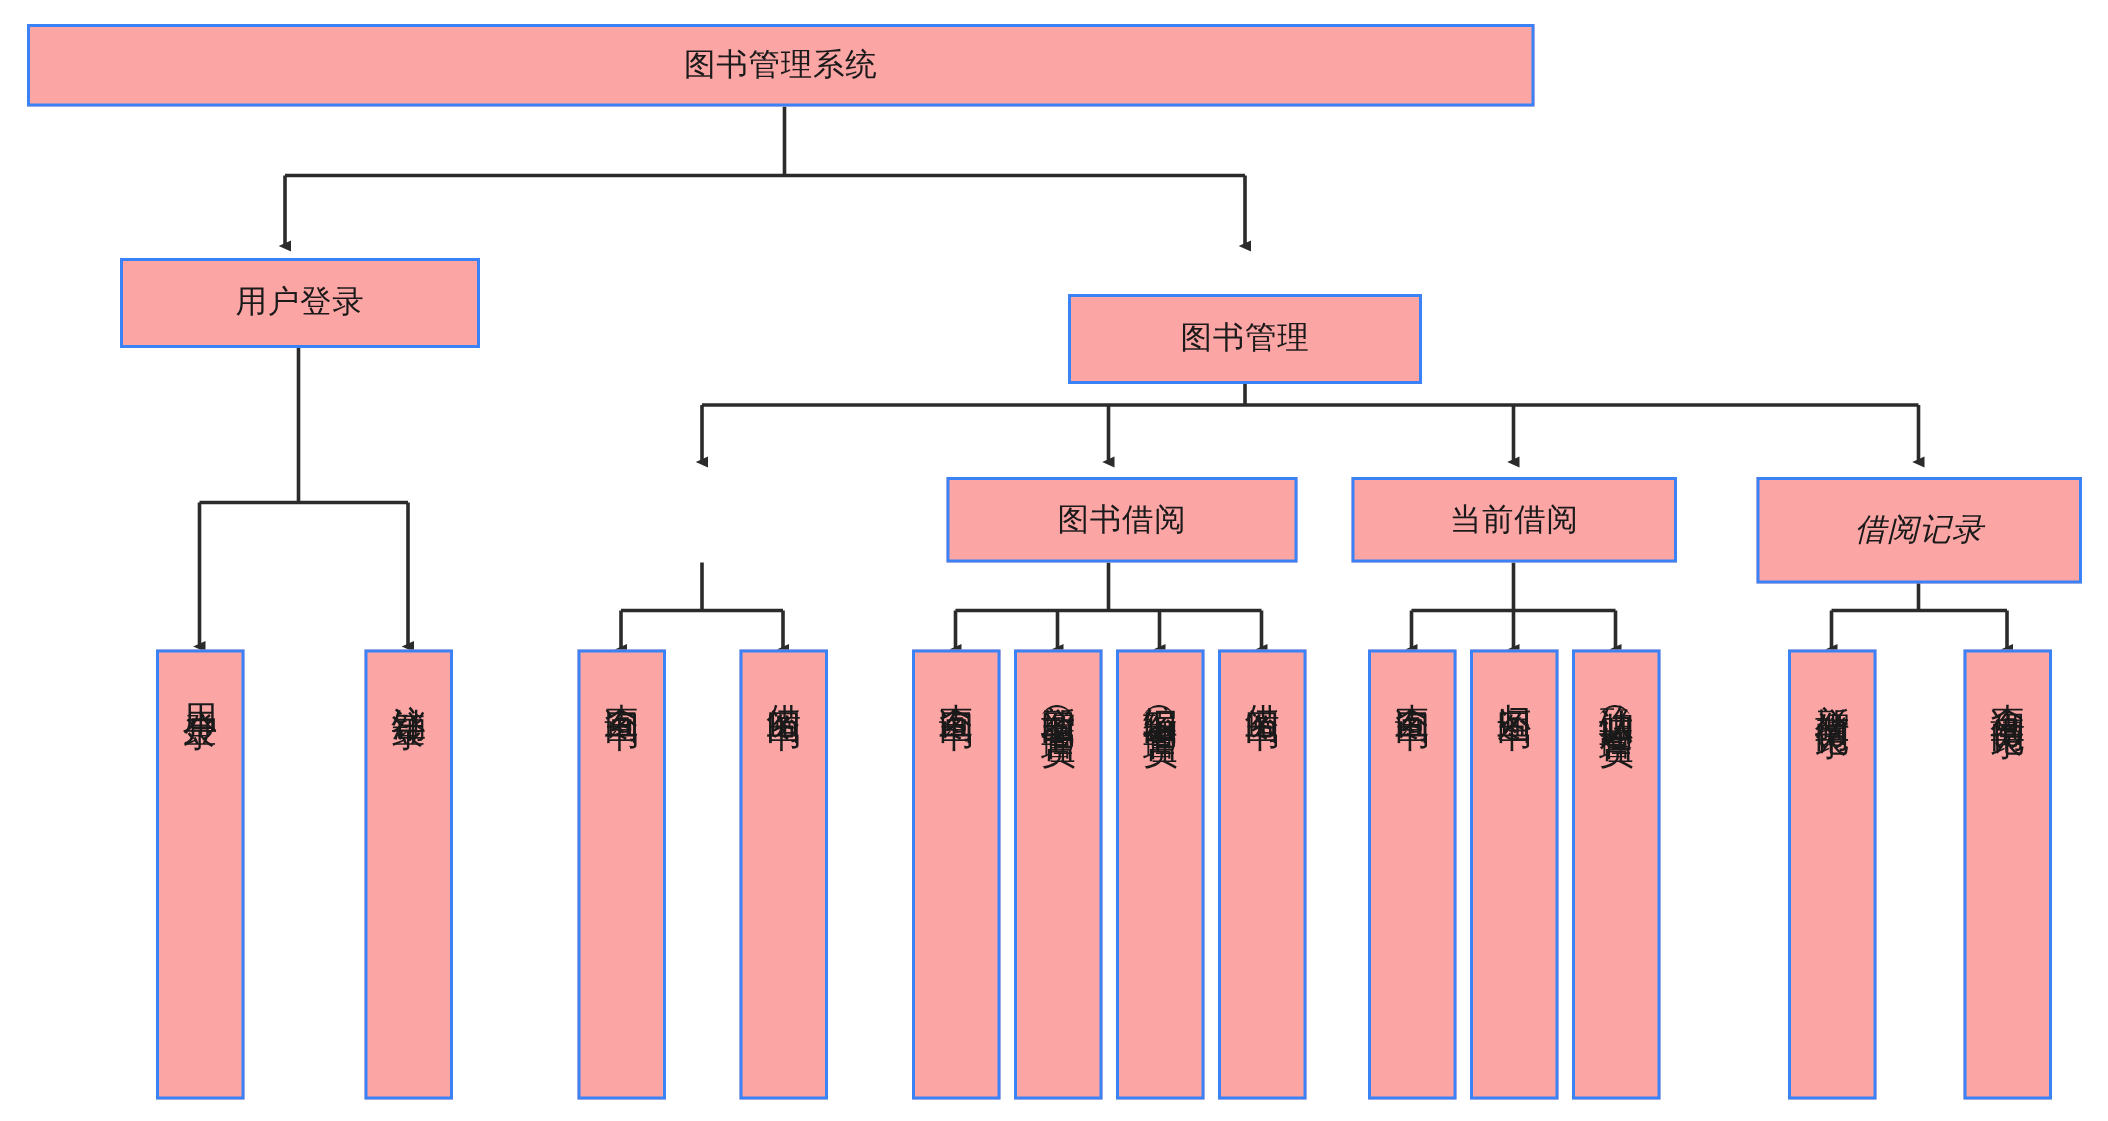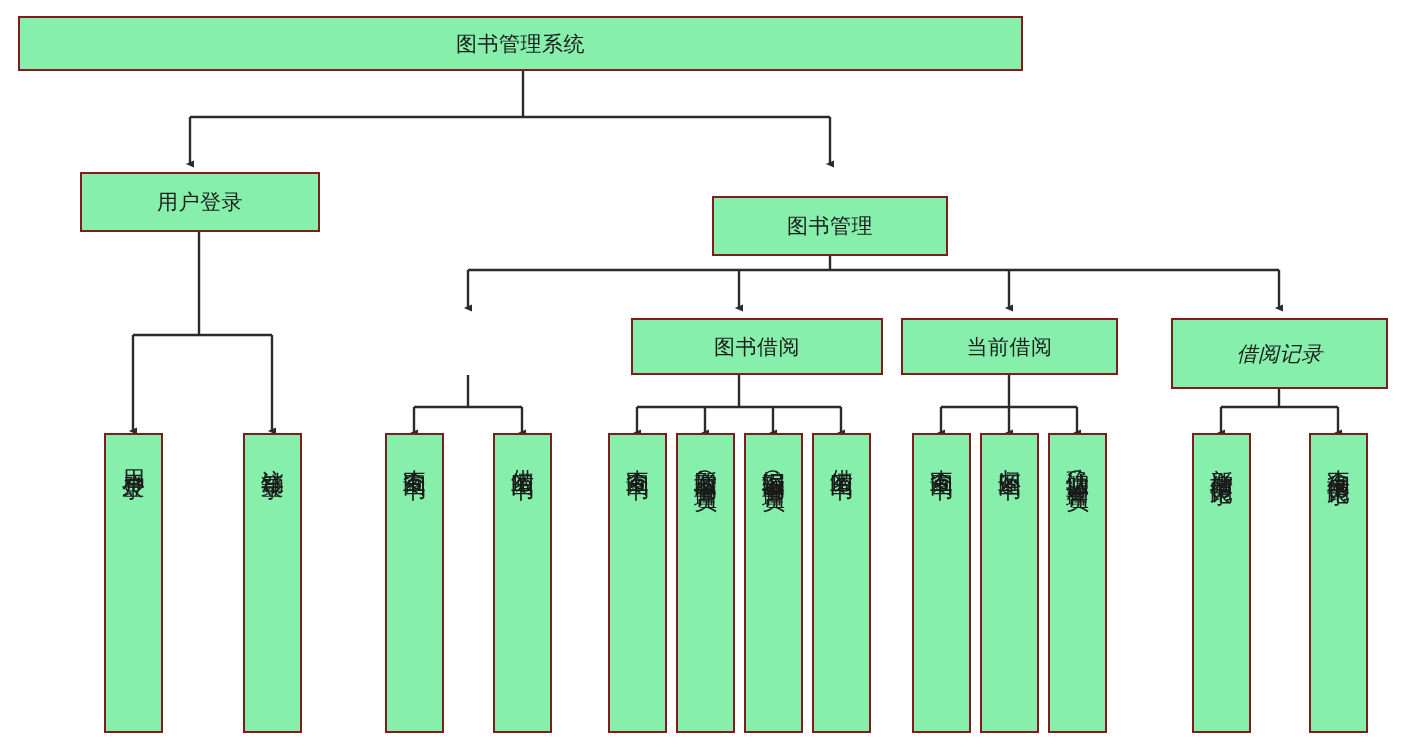--- a/index.html
+++ b/index.html
@@ -23,22 +23,22 @@
     position: absolute;
     left: 0;
     top: 0;
     width: 1405px;
     height: 747px;
     pointer-events: none;
   }
   .node {
     position: absolute;
     box-sizing: border-box;
-    background: #86efac;
-    border: 2px solid #7f1d1d;
+    background: #fca5a5;
+    border: 2px solid #3b82f6;
     display: flex;
     align-items: center;
     justify-content: center;
     text-align: left;
     z-index: 2;
   }
   .node-label {
     display: block;
     line-height: 1.12;
     letter-spacing: 0.5px;
@@ -133,21 +133,21 @@
 
   <div class="node horizontal" style="left:80px; top:172px; width:240px; height:60px;">
     <span class="node-label">用户登录</span>
   </div>
 
   <div class="node horizontal" style="left:712px; top:172px; width:236px; height:60px;margin-top:24px;">
     <span class="node-label">图书管理</span>
   </div>
 
 
-  <div class="node horizontal" style="left:631px; top:318px; width:252px; height:57px;">
+  <div class="node horizontal" style="left:631px; top:318px; width:234px; height:57px;">
     <span class="node-label">图书借阅</span>
   </div>
 
   <div class="node horizontal" style="left:901px; top:318px; width:217px; height:57px;">
     <span class="node-label">当前借阅</span>
   </div>
 
   <div class="node horizontal" style="left:1171px; top:318px; width:217px; height:71px;font-style:italic;">
     <span class="node-label">借阅记录</span>
   </div>

